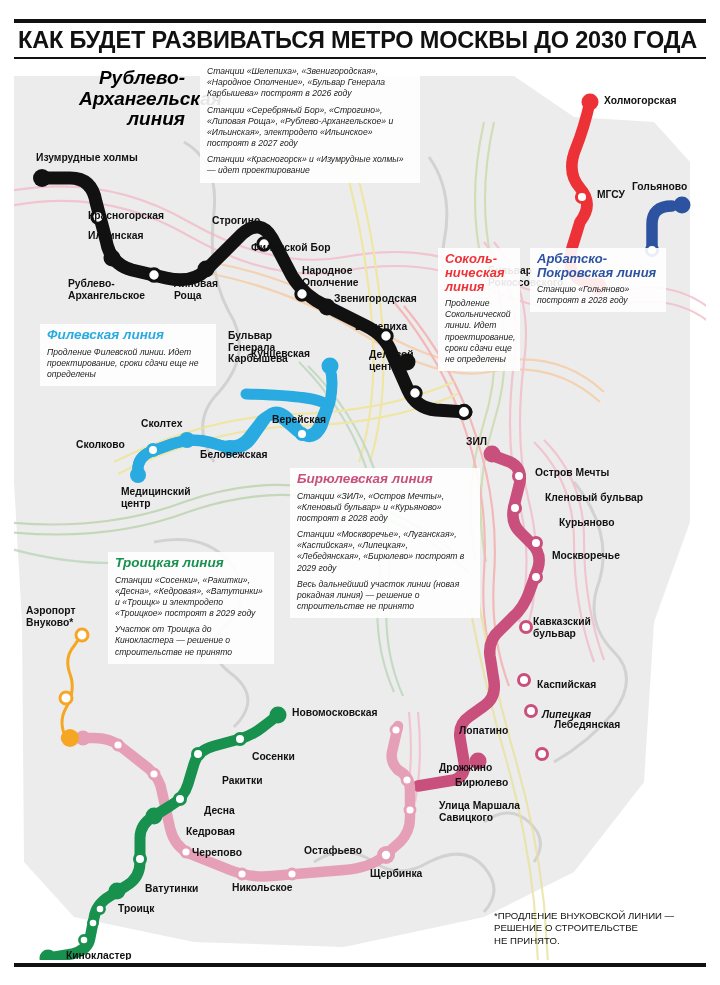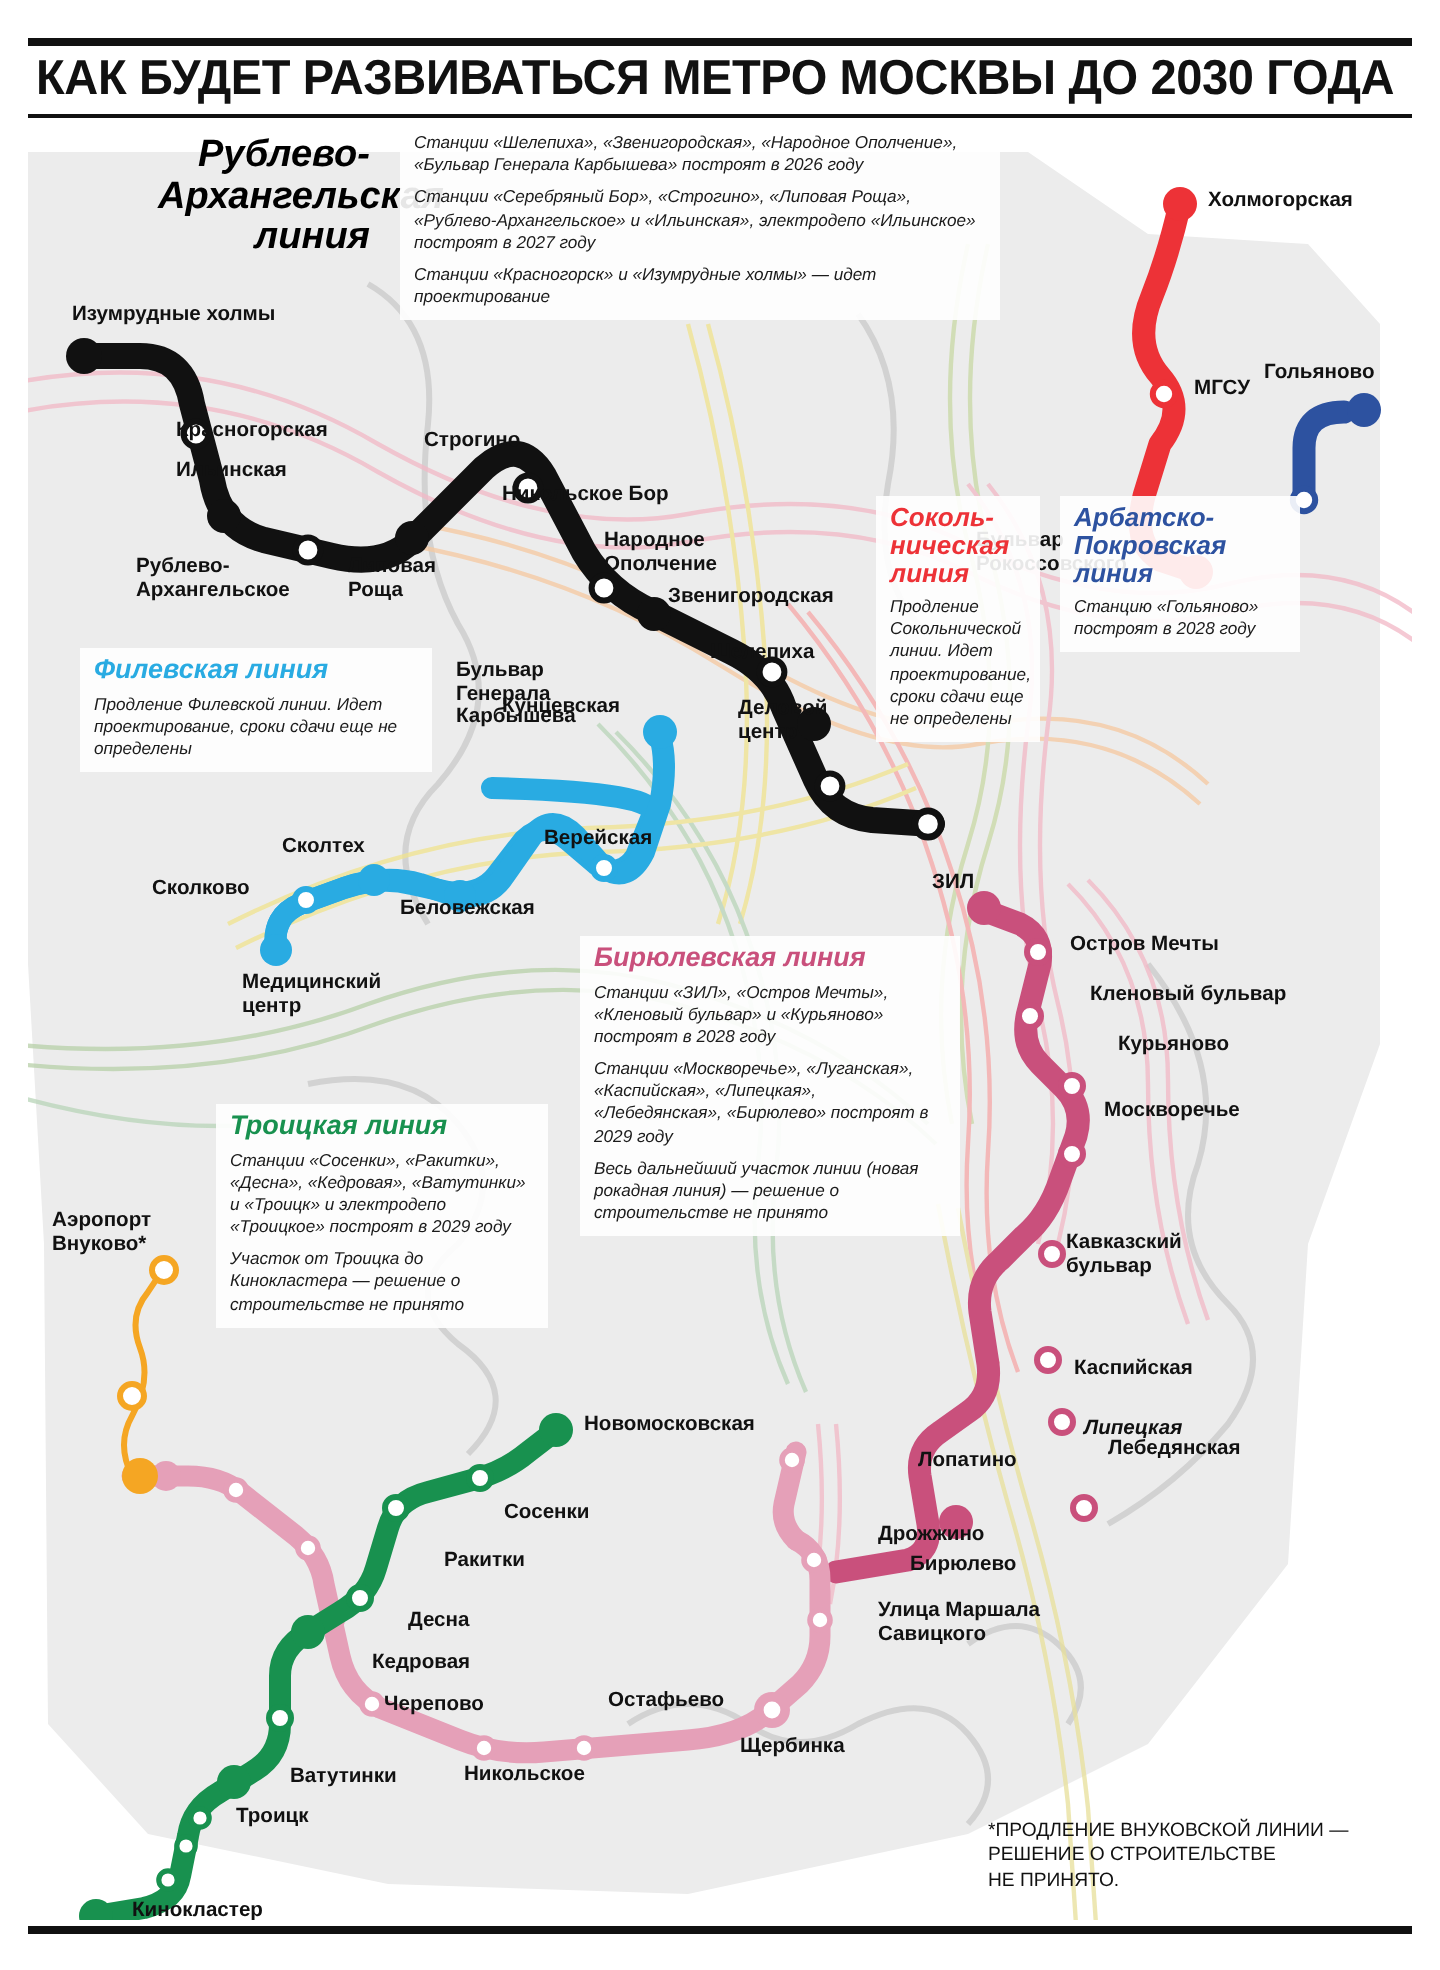--- a/index.html
+++ b/index.html
@@ -238,21 +238,21 @@
     </svg>
 
     <div class="lbl" style="left:22px;  top:90px;">Изумрудные холмы</div>
     <div class="lbl" style="left:74px;  top:148px;">Красногорская</div>
     <div class="lbl" style="left:74px;  top:168px;">Ильинская</div>
     <div class="lbl" style="left:54px;  top:216px;">Рублево-
 Архангельское</div>
     <div class="lbl" style="left:160px; top:216px;">Липовая
 Роща</div>
     <div class="lbl" style="left:198px; top:153px;">Строгино</div>
-    <div class="lbl" style="left:237px; top:180px;">Никольское Бор</div>
+    <div class="lbl" style="left:237px; top:180px;">Филевской Бор</div>
     <div class="lbl" style="left:288px; top:203px;">Народное
 Ополчение</div>
     <div class="lbl" style="left:214px; top:268px;">Бульвар
 Генерала
 Карбышева</div>
     <div class="lbl" style="left:320px; top:231px;">Звенигородская</div>
     <div class="lbl" style="left:341px; top:259px;">Шелепиха</div>
     <div class="lbl" style="left:355px; top:287px;">Деловой
 центр</div>
 
@@ -302,39 +302,39 @@
     <div class="lbl" style="left:425px; top:738px;">Улица Маршала
 Савицкого</div>
     <div class="lbl" style="left:425px; top:700px;">Дрожжино</div>
     <div class="lbl" style="left:445px; top:663px;">Лопатино</div>
 
     <div class="box" style="left:58px; top:2px; width:120px; text-align:right; background:transparent;">
       <div class="hd" style="font-size:19px; color:#000000;">Рублево-
 Архангельская
 линия</div>
     </div>
-    <div class="box" style="left:186px; top:0px; width:300px;">
+    <div class="box" style="left:186px; top:0px; width:220px;">
       <p>Станции «Шелепиха», «Звенигородская», «Народное Ополчение», «Бульвар Генерала Карбышева» построят в 2026 году</p>
       <p>Станции «Серебряный Бор», «Строгино», «Липовая Роща», «Рублево-Архангельское» и «Ильинская», электродепо «Ильинское» построят в 2027 году</p>
       <p>Станции «Красногорск» и «Изумрудные холмы» — идет проектирование</p>
     </div>
 
     <div class="box" style="left:424px; top:186px; width:82px;">
       <div class="hd" style="font-size:13px; color:#ED3237;">Соколь-
 ническая
 линия</div>
       <p>Продление Сокольнической линии. Идет проектирование, сроки сдачи еще не определены</p>
     </div>
 
     <div class="box" style="left:26px; top:262px; width:176px;">
       <div class="hd" style="font-size:13.5px; color:#29ABE2;">Филевская линия</div>
       <p>Продление Филевской линии. Идет проектирование, сроки сдачи еще не определены</p>
     </div>
 
-    <div class="box" style="left:516px; top:186px; width:120px;">
+    <div class="box" style="left:516px; top:186px; width:136px;">
       <div class="hd" style="font-size:13px; color:#2D52A0;">Арбатско-
 Покровская
 линия</div>
       <p>Станцию «Гольяново» построят в 2028 году</p>
     </div>
 
     <div class="box" style="left:276px; top:406px; width:190px;">
       <div class="hd" style="font-size:13.5px; color:#C9507C;">Бирюлевская линия</div>
       <p>Станции «ЗИЛ», «Остров Мечты», «Кленовый бульвар» и «Курьяново» построят в 2028 году</p>
       <p>Станции «Москворечье», «Луганская», «Каспийская», «Липецкая», «Лебедянская», «Бирюлево» построят в 2029 году</p>

